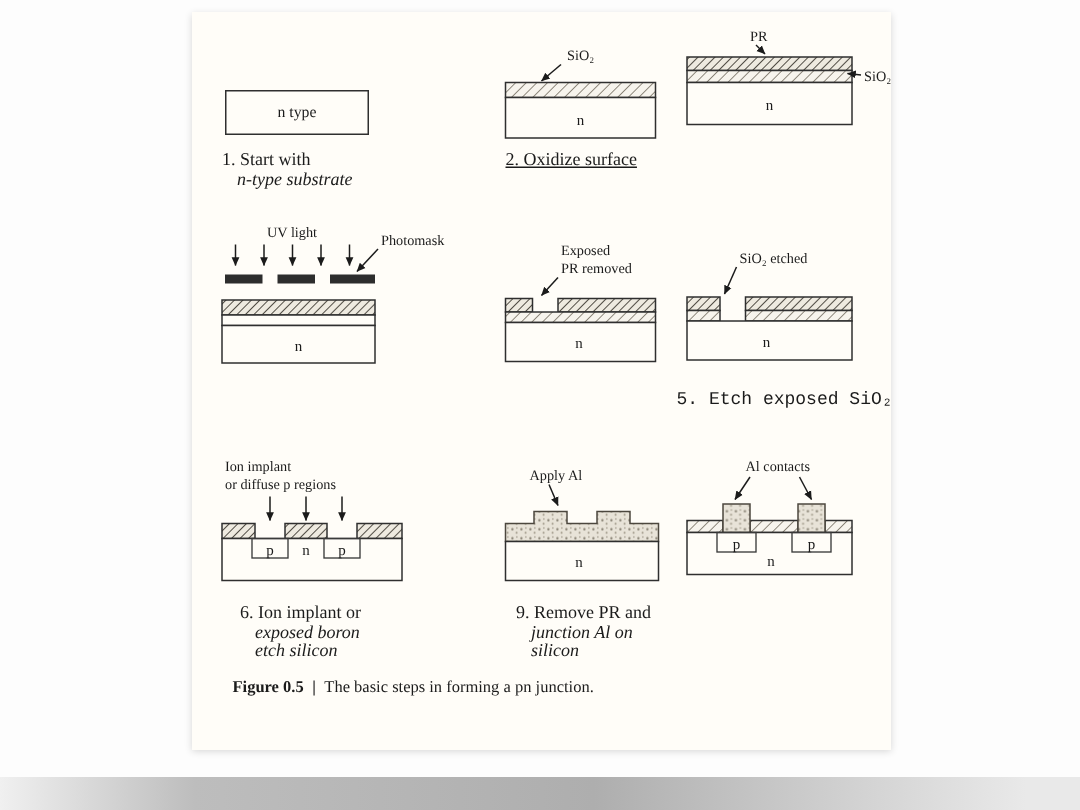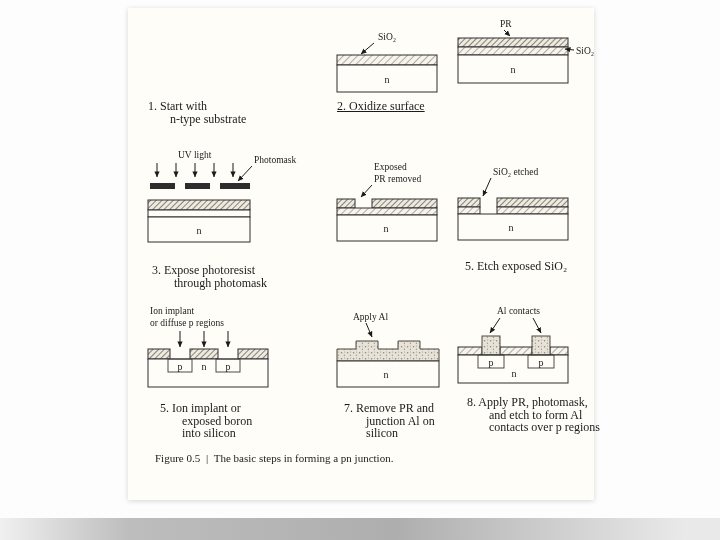--- a/index.html
+++ b/index.html
@@ -19,23 +19,23 @@
     background:#fffdf8;
     box-shadow:0 1px 5px rgba(0,0,0,.16);
   }
   .box1 {
     position:absolute; left:22px; top:52px; width:96px; height:30px;
     border:1px solid #2f2f2f; background:#fffdf8;
     display:flex; align-items:center; justify-content:center;
     font-size:10.5px;
   }
   .cap { position:absolute; font-size:12px; line-height:12.5px; white-space:nowrap; }
-  .cap .ind { margin-left:22px; }
+  .cap .ind { margin-left:10px;font-style:italic; }
   .figcap { position:absolute; font-size:11px; white-space:nowrap; }
-  .figcap .b { font-weight:normal; }
+  .figcap .b { font-weight:bold; }
   .figcap .sep { margin:0 3px; }
   svg.panel { position:absolute; overflow:visible; }
   svg text { font-size:9.5px; fill:#1b1b1b; }
   svg text.nlab { font-size:10px; }
   .ln { stroke:#1b1b1b; stroke-width:1; }
   .outl { stroke:#2f2f2f; stroke-width:1; }
   .pbox { stroke:#3a3a3a; stroke-width:0.9; fill:none; }
 </style>
 </head>
 <body>
@@ -57,20 +57,23 @@
       <circle cx="4.6" cy="1" r="0.5" fill="#958e7f"></circle>
     </pattern>
     <marker id="arr" viewBox="0 0 10 10" refX="8.5" refY="5" markerWidth="6.5" markerHeight="6.5" orient="auto">
       <path d="M0,1 L9,5 L0,9 Z" fill="#1b1b1b"></path>
     </marker>
   </defs>
 </svg>
 
 <div class="page">
 
+  <div class="box1">
+    <span>n type</span>
+  </div>
   <div class="cap" style="left:20px; top:92px;">
     <div>1. Start with</div>
     <div class="ind">n-type substrate</div>
   </div>
 
   <svg class="panel" style="left:200px; top:20px;" width="120" height="78">
     <text x="50" y="12">SiO₂</text>
     <line class="ln" x1="46" y1="15" x2="33" y2="26" marker-end="url(#arr)"></line>
     <rect x="9" y="27" width="100" height="10" fill="url(#hatchA)" class="outl"></rect>
     <rect x="9" y="37" width="100" height="27" fill="#fffdf8" class="outl"></rect>
@@ -101,24 +104,20 @@
     <text x="112" y="17">Photomask</text>
     <line class="ln" x1="110" y1="20" x2="96" y2="35" marker-end="url(#arr)"></line>
     <rect x="8" y="37" width="25" height="6" fill="#2d2d2d"></rect>
     <rect x="43" y="37" width="25" height="6" fill="#2d2d2d"></rect>
     <rect x="78" y="37" width="30" height="6" fill="#2d2d2d"></rect>
     <rect x="6" y="54" width="102" height="10" fill="url(#hatchB)" class="outl"></rect>
     <rect x="6" y="64" width="102" height="7" fill="#fffdf8" class="outl"></rect>
     <rect x="6" y="71" width="102" height="25" fill="#fffdf8" class="outl"></rect>
     <text class="nlab" x="57" y="88" text-anchor="middle">n</text>
   </svg>
-  <div class="cap" style="left:24px; top:256px;">
-    <div>3. Expose photoresist</div>
-    <div class="ind">through photomask</div>
-  </div>
 
   <svg class="panel" style="left:200px; top:148px;" width="125" height="102">
     <text x="46" y="14">Exposed</text>
     <text x="46" y="26">PR removed</text>
     <line class="ln" x1="44" y1="29" x2="33" y2="41" marker-end="url(#arr)"></line>
     <rect x="9" y="43" width="18" height="9" fill="url(#hatchB)" class="outl"></rect>
     <rect x="44" y="43" width="65" height="9" fill="url(#hatchB)" class="outl"></rect>
     <rect x="9" y="52" width="100" height="7" fill="url(#hatchA)" class="outl"></rect>
     <rect x="9" y="59" width="100" height="26" fill="#fffdf8" class="outl"></rect>
     <text class="nlab" x="58" y="76" text-anchor="middle">n</text>
@@ -127,80 +126,75 @@
   <svg class="panel" style="left:325px; top:148px;" width="140" height="102">
     <text x="40" y="19">SiO₂ etched</text>
     <line class="ln" x1="38" y1="22" x2="30" y2="40" marker-end="url(#arr)"></line>
     <rect x="5" y="42" width="22" height="9" fill="url(#hatchB)" class="outl"></rect>
     <rect x="44" y="42" width="71" height="9" fill="url(#hatchB)" class="outl"></rect>
     <rect x="5" y="51" width="22" height="7" fill="url(#hatchA)" class="outl"></rect>
     <rect x="44" y="51" width="71" height="7" fill="url(#hatchA)" class="outl"></rect>
     <rect x="5" y="58" width="110" height="26" fill="#fffdf8" class="outl"></rect>
     <text class="nlab" x="58" y="75" text-anchor="middle">n</text>
   </svg>
-  <div class="cap" style="left:337px; top:252px;">
+  <div class="cap" style="left:323px; top:252px;font-family:Liberation Mono, monospace;">
     <div>5. Etch exposed SiO₂</div>
   </div>
 
   <svg class="panel" style="left:14px; top:295px;" width="185" height="100">
     <text x="8" y="11">Ion implant</text>
     <text x="8" y="23">or diffuse p regions</text>
     <line class="ln" x1="38" y1="28" x2="38" y2="44" marker-end="url(#arr)"></line>
     <line class="ln" x1="62" y1="28" x2="62" y2="44" marker-end="url(#arr)"></line>
     <line class="ln" x1="86" y1="28" x2="86" y2="44" marker-end="url(#arr)"></line>
     <rect x="6" y="46" width="22" height="10" fill="url(#hatchB)" class="outl"></rect>
     <rect x="48" y="46" width="28" height="10" fill="url(#hatchB)" class="outl"></rect>
     <rect x="96" y="46" width="30" height="10" fill="url(#hatchB)" class="outl"></rect>
     <rect x="6" y="56" width="120" height="28" fill="#fffdf8" class="outl"></rect>
     <rect x="26" y="56" width="24" height="13" class="pbox"></rect>
     <rect x="74" y="56" width="24" height="13" class="pbox"></rect>
     <text class="nlab" x="38" y="67" text-anchor="middle">p</text>
     <text class="nlab" x="62" y="67" text-anchor="middle">n</text>
     <text class="nlab" x="86" y="67" text-anchor="middle">p</text>
   </svg>
   <div class="cap" style="left:32px; top:394px;">
-    <div>5. Ion implant or</div>
+    <div>6. Ion implant or</div>
     <div class="ind">exposed boron</div>
-    <div class="ind">into silicon</div>
+    <div class="ind">etch silicon</div>
   </div>
 
   <svg class="panel" style="left:200px; top:295px;" width="135" height="100">
     <text x="25" y="17">Apply Al</text>
     <line class="ln" x1="38" y1="20" x2="44" y2="34" marker-end="url(#arr)"></line>
     <path d="M9,58 L9,46 L28,46 L28,38 L50,38 L50,46 L70,46 L70,38 L92,38 L92,46 L111,46 L111,58 Z" fill="url(#stip)" stroke="#4c473e" stroke-width="1"></path>
     <rect x="9" y="58" width="102" height="26" fill="#fffdf8" class="outl"></rect>
     <text class="nlab" x="58" y="75" text-anchor="middle">n</text>
   </svg>
   <div class="cap" style="left:216px; top:394px;">
-    <div>7. Remove PR and</div>
+    <div>9. Remove PR and</div>
     <div class="ind">junction Al on</div>
     <div class="ind">silicon</div>
   </div>
 
   <svg class="panel" style="left:325px; top:295px;" width="145" height="100">
     <text x="44" y="11">Al contacts</text>
     <line class="ln" x1="47" y1="15" x2="37" y2="30" marker-end="url(#arr)"></line>
     <line class="ln" x1="80" y1="15" x2="88" y2="30" marker-end="url(#arr)"></line>
     <rect x="5" y="44" width="24" height="8" fill="url(#hatchA)" class="outl"></rect>
     <rect x="47" y="44" width="32" height="8" fill="url(#hatchA)" class="outl"></rect>
     <rect x="97" y="44" width="18" height="8" fill="url(#hatchA)" class="outl"></rect>
     <rect x="29" y="33" width="18" height="19" fill="url(#stip)" stroke="#4c473e" stroke-width="1"></rect>
     <rect x="79" y="33" width="18" height="19" fill="url(#stip)" stroke="#4c473e" stroke-width="1"></rect>
     <rect x="5" y="52" width="110" height="28" fill="#fffdf8" class="outl"></rect>
     <rect x="25" y="52" width="26" height="13" class="pbox"></rect>
     <rect x="75" y="52" width="26" height="13" class="pbox"></rect>
     <text class="nlab" x="38" y="63" text-anchor="middle">p</text>
     <text class="nlab" x="61" y="74" text-anchor="middle">n</text>
     <text class="nlab" x="88" y="63" text-anchor="middle">p</text>
   </svg>
-  <div class="cap" style="left:339px; top:388px;">
-    <div>8. Apply PR, photomask,</div>
-    <div class="ind">and etch to form Al</div>
-    <div class="ind">contacts over p regions</div>
-  </div>
 
   <div class="figcap" style="left:27px; top:444px;">
     <span class="b">Figure 0.5</span>
     <span class="b sep">|</span>
     <span>The basic steps in forming a pn junction.</span>
   </div>
 
 </div>
 
 <div class="bottom-strip"></div>

